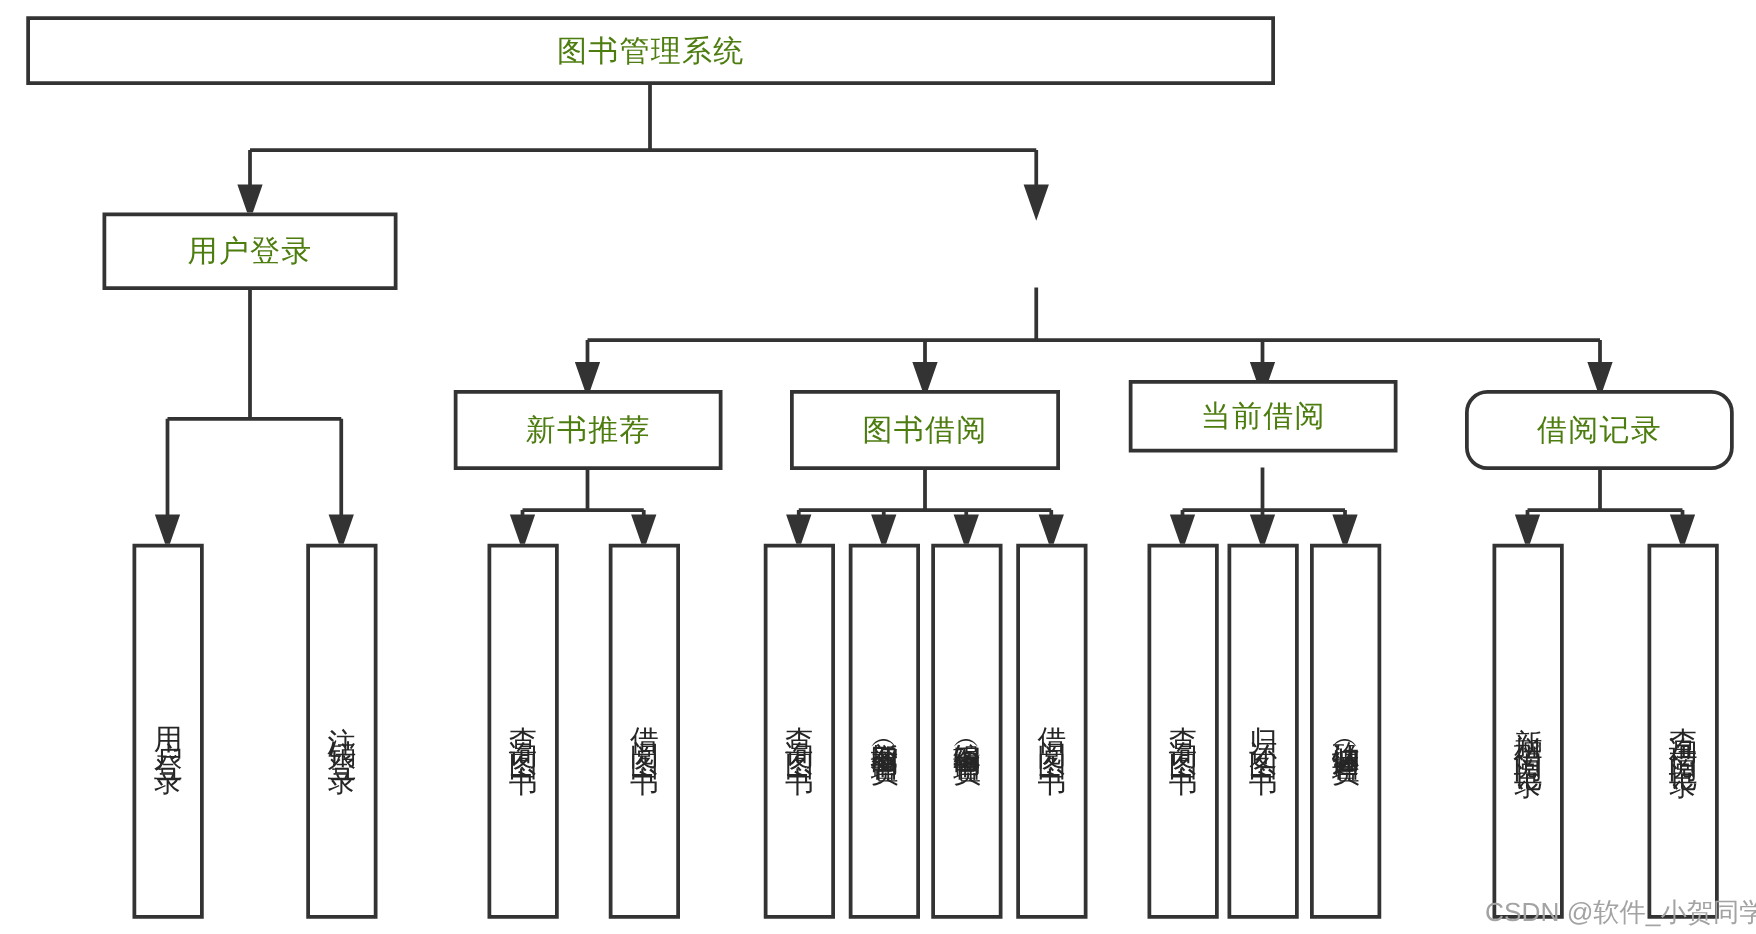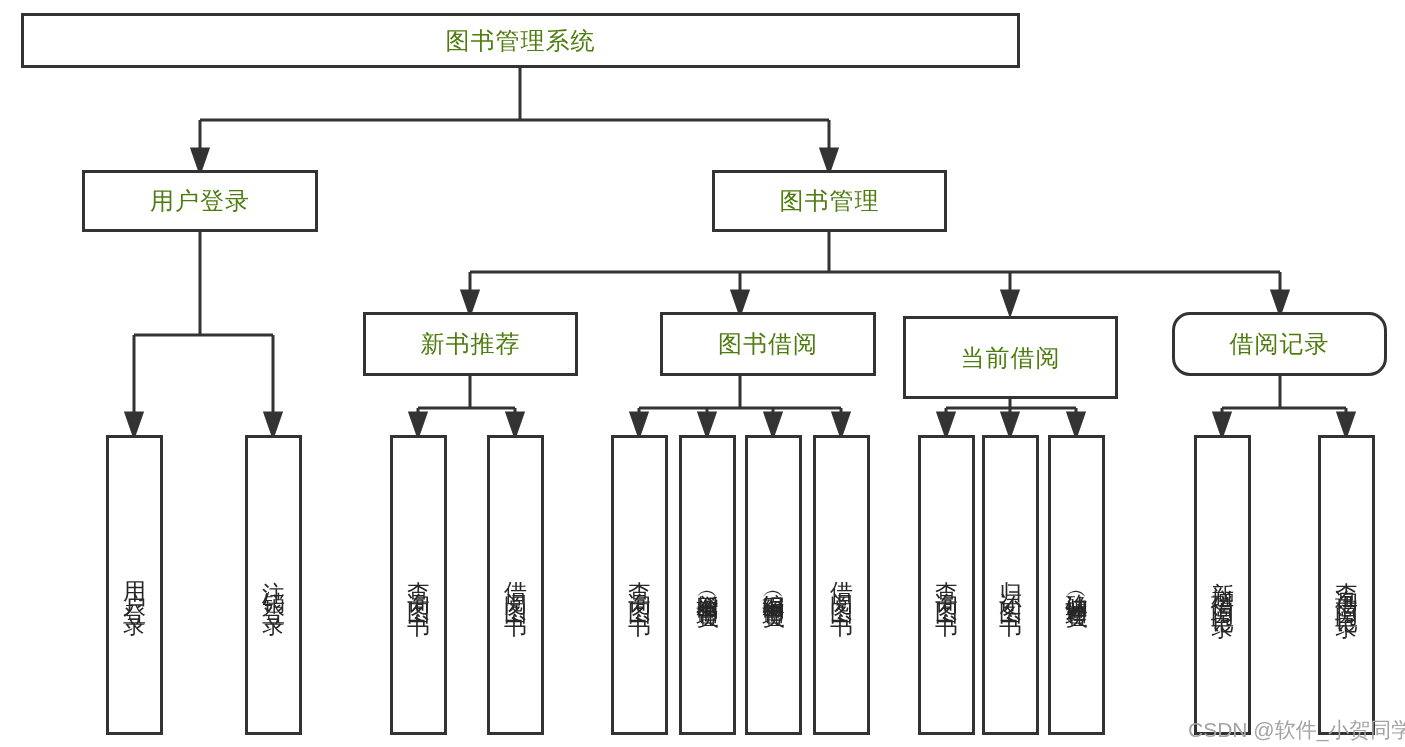--- a/index.html
+++ b/index.html
@@ -103,25 +103,24 @@
     <path d="M1280 374 V408 M1222 408 H1346" fill="none"></path>
     <line x1="1222" y1="408" x2="1222" y2="414"></line>
       <polygon points="1214,413 1230,413 1222,436"></polygon>
     <line x1="1346" y1="408" x2="1346" y2="414"></line>
       <polygon points="1338,413 1354,413 1346,436"></polygon>
   </svg>
 
   <div class="node" style="left:21px; top:13px; width:999px; height:55px;">图书管理系统</div>
 
   <div class="node" style="left:82px; top:170px; width:236px; height:62px;">用户登录</div>
-  <div class="node" style="left:712px; top:170px; width:235px; height:62px;">图书管理</div>
 
   <div class="node" style="left:363px; top:312px; width:215px; height:64px;">新书推荐</div>
-  <div class="node" style="left:632px; top:312px; width:216px; height:64px;margin-left:28px;">图书借阅</div>
-  <div class="node" style="left:903px; top:316px; width:215px; height:83px;">当前借阅</div>
+  <div class="node" style="left:632px; top:312px; width:216px; height:64px;">图书借阅</div>
+  <div class="node" style="left:903px; top:304px; width:215px; height:58px;">当前借阅</div>
   <div class="node" style="left:1172px; top:312px; width:215px; height:64px;border-radius:18px;">借阅记录</div>
 
   <div class="leaf" style="left:106px;">
     <span class="vtext">用户登录</span>
   </div>
   <div class="leaf" style="left:245px;">
     <span class="vtext">注销登录</span>
   </div>
   <div class="leaf" style="left:390px;">
     <span class="vtext">查询图书</span>

